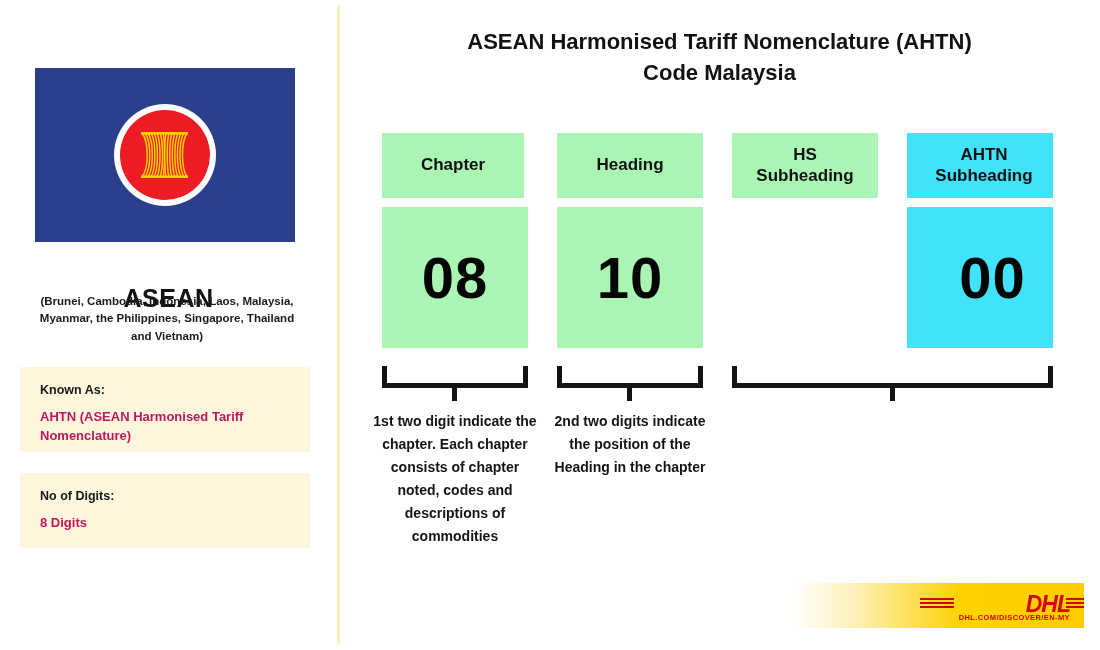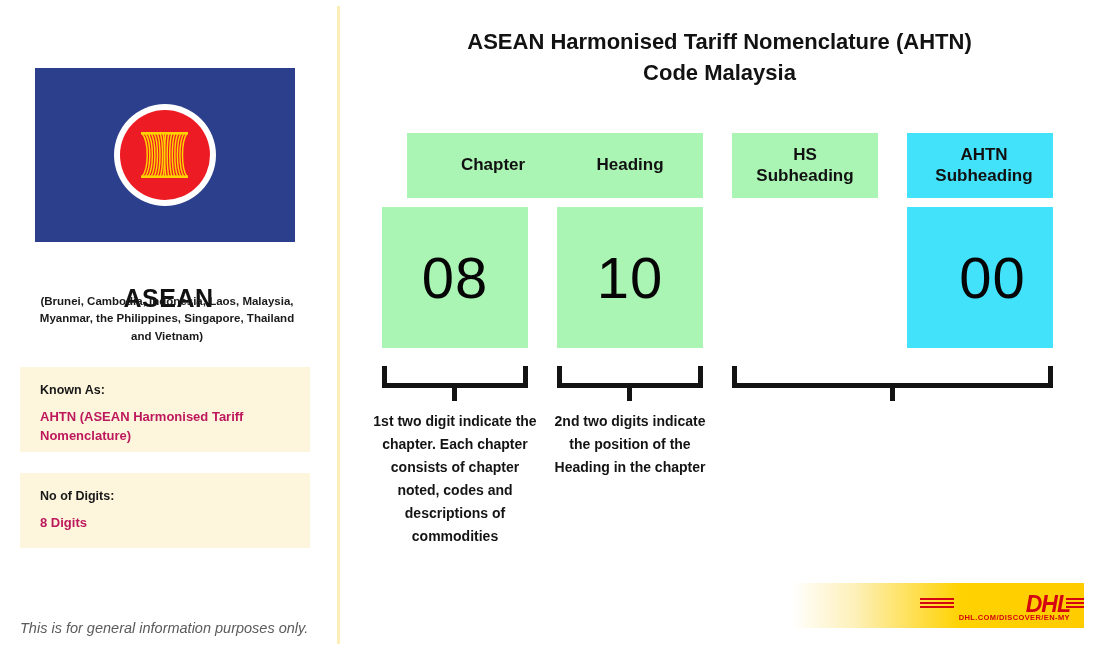--- a/index.html
+++ b/index.html
@@ -170,21 +170,21 @@
     font-weight: bold;
     color: #111111;
     line-height: 1.2;
   }
   .col-digit {
     box-sizing: border-box;
     display: flex;
     align-items: center;
     justify-content: center;
     font-size: 58px;
-    font-weight: normal;
+    font-weight: bold;
     color: #050505;
     letter-spacing: 1px;
   }
 
   
   .bracket {
     position: absolute;
     box-sizing: border-box;
     border-left: 5px solid #131313;
     border-right: 5px solid #131313;
@@ -291,34 +291,33 @@
     <div class="info-box one">
       <div class="info-label">Known As:</div>
       <div class="info-value">AHTN (ASEAN Harmonised Tariff Nomenclature)</div>
     </div>
 
     <div class="info-box two">
       <div class="info-label">No of Digits:</div>
       <div class="info-value">8 Digits</div>
     </div>
 
-    <div class="disclaimer">This is for general information purposes only.</div>
   </div>
 
   <div class="divider"></div>
 
   <div class="right-panel">
 
     <div class="title">
       <div>ASEAN Harmonised Tariff Nomenclature (AHTN)</div>
       <div>Code Malaysia</div>
     </div>
 
     <div class="col" style="left:45px; top:133px;">
-      <div class="col-header" style="width:172px; height:65px; background:#aaf5b4;margin-left:25px;">Chapter</div>
+      <div class="col-header" style="width:142px; height:65px; background:#aaf5b4;">Chapter</div>
       <div class="col-digit" style="width:146px; height:141px; background:#aaf5b4; margin-top:9px;">08</div>
     </div>
 
     <div class="col" style="left:220px; top:133px;">
       <div class="col-header" style="width:146px; height:65px; background:#aaf5b4;">Heading</div>
       <div class="col-digit" style="width:146px; height:141px; background:#aaf5b4; margin-top:9px;">10</div>
     </div>
 
     <div class="col" style="left:395px; top:133px;">
       <div class="col-header" style="width:146px; height:65px; background:#aaf5b4; flex-direction:column;">

